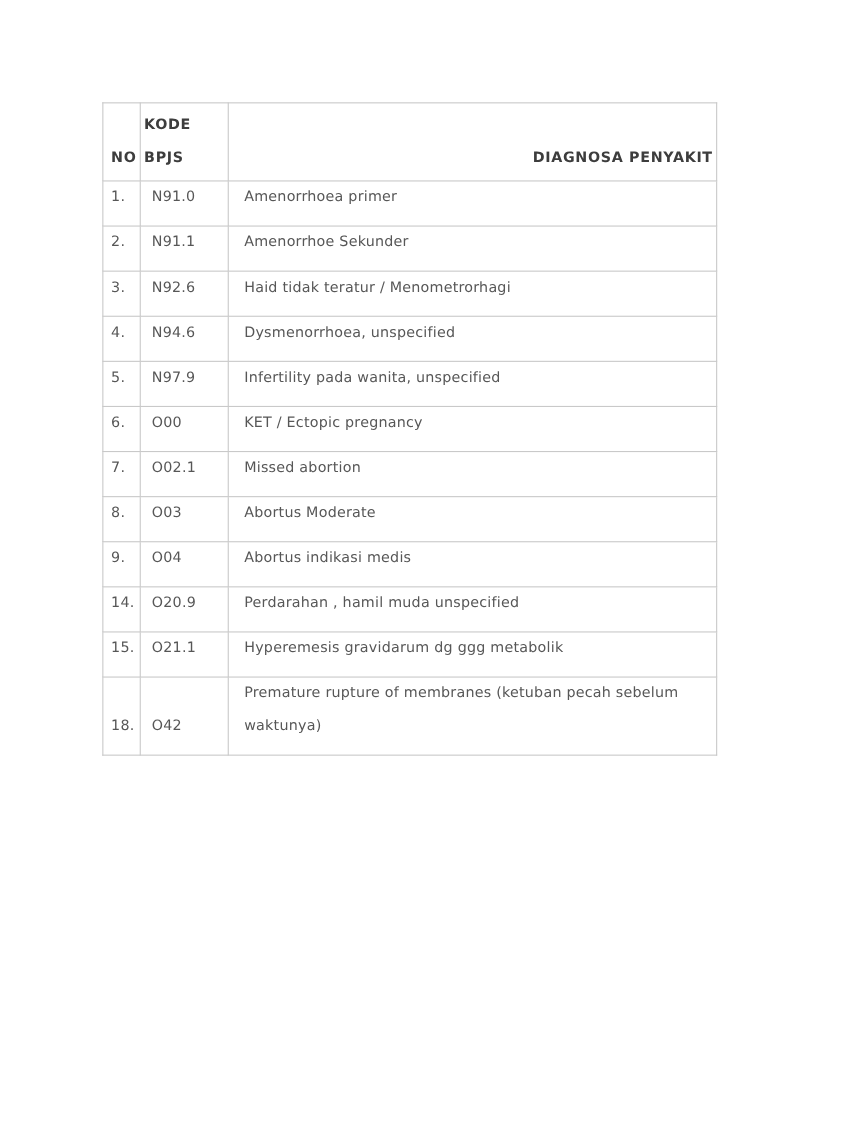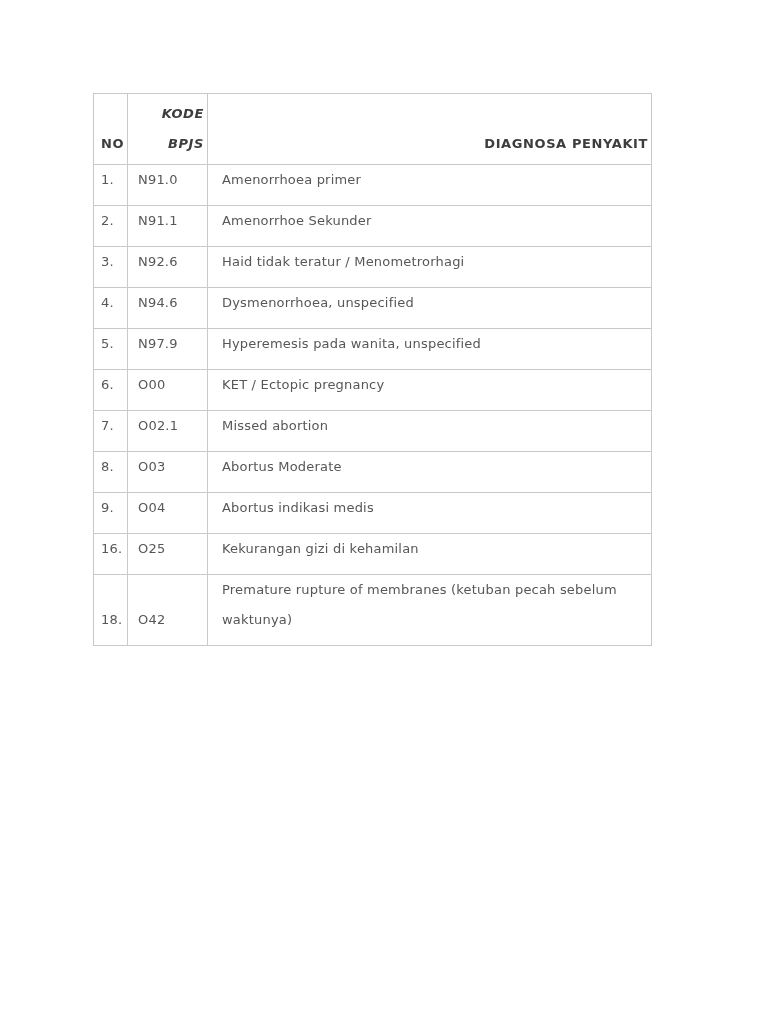--- a/index.html
+++ b/index.html
@@ -36,21 +36,21 @@
     overflow: hidden;
   }
   th {
     color: var(--header_text, #3d3d3d);
     font-weight: bold;
     letter-spacing: 0.6px;
     line-height: 30px;
     padding: 5px 3px 5px 3px;
   }
   th.h-no   { text-align: left; padding-left: 7px; }
-  th.h-kode { text-align: right; font-style: italic; }
+  th.h-kode { text-align: left; }
   th.h-diag { text-align: right; }
   td {
     line-height: 30px;
     padding: 0 6px 10px 6px;
   }
   td.c-no   { padding-left: 7px; }
   td.c-kode { padding-left: 10px; }
   td.c-diag { padding-left: 14px; padding-right: 10px; white-space: pre-line; }
 </style>
 </head>
@@ -95,21 +95,21 @@
 
         <tr>
           <td class="c-no">4.</td>
           <td class="c-kode">N94.6</td>
           <td class="c-diag">Dysmenorrhoea, unspecified</td>
         </tr>
 
         <tr>
           <td class="c-no">5.</td>
           <td class="c-kode">N97.9</td>
-          <td class="c-diag">Hyperemesis pada wanita, unspecified</td>
+          <td class="c-diag">Infertility pada wanita, unspecified</td>
         </tr>
 
         <tr>
           <td class="c-no">6.</td>
           <td class="c-kode">O00</td>
           <td class="c-diag">KET / Ectopic pregnancy</td>
         </tr>
 
         <tr>
           <td class="c-no">7.</td>
@@ -126,27 +126,32 @@
         <tr>
           <td class="c-no">9.</td>
           <td class="c-kode">O04</td>
           <td class="c-diag">Abortus indikasi medis</td>
         </tr>
 
 
 
 
 
-
+        <tr>
+          <td class="c-no">14.</td>
+          <td class="c-kode">O20.9</td>
+          <td class="c-diag">Perdarahan , hamil muda unspecified</td>
+        </tr>
 
         <tr>
-          <td class="c-no">16.</td>
-          <td class="c-kode">O25</td>
-          <td class="c-diag">Kekurangan gizi di kehamilan</td>
+          <td class="c-no">15.</td>
+          <td class="c-kode">O21.1</td>
+          <td class="c-diag">Hyperemesis gravidarum dg ggg metabolik</td>
         </tr>
+
 
 
         <tr>
           <td class="c-no">18.</td>
           <td class="c-kode">O42</td>
           <td class="c-diag">Premature rupture of membranes (ketuban pecah sebelum
 waktunya)</td>
         </tr>
       </tbody>
   </table>

